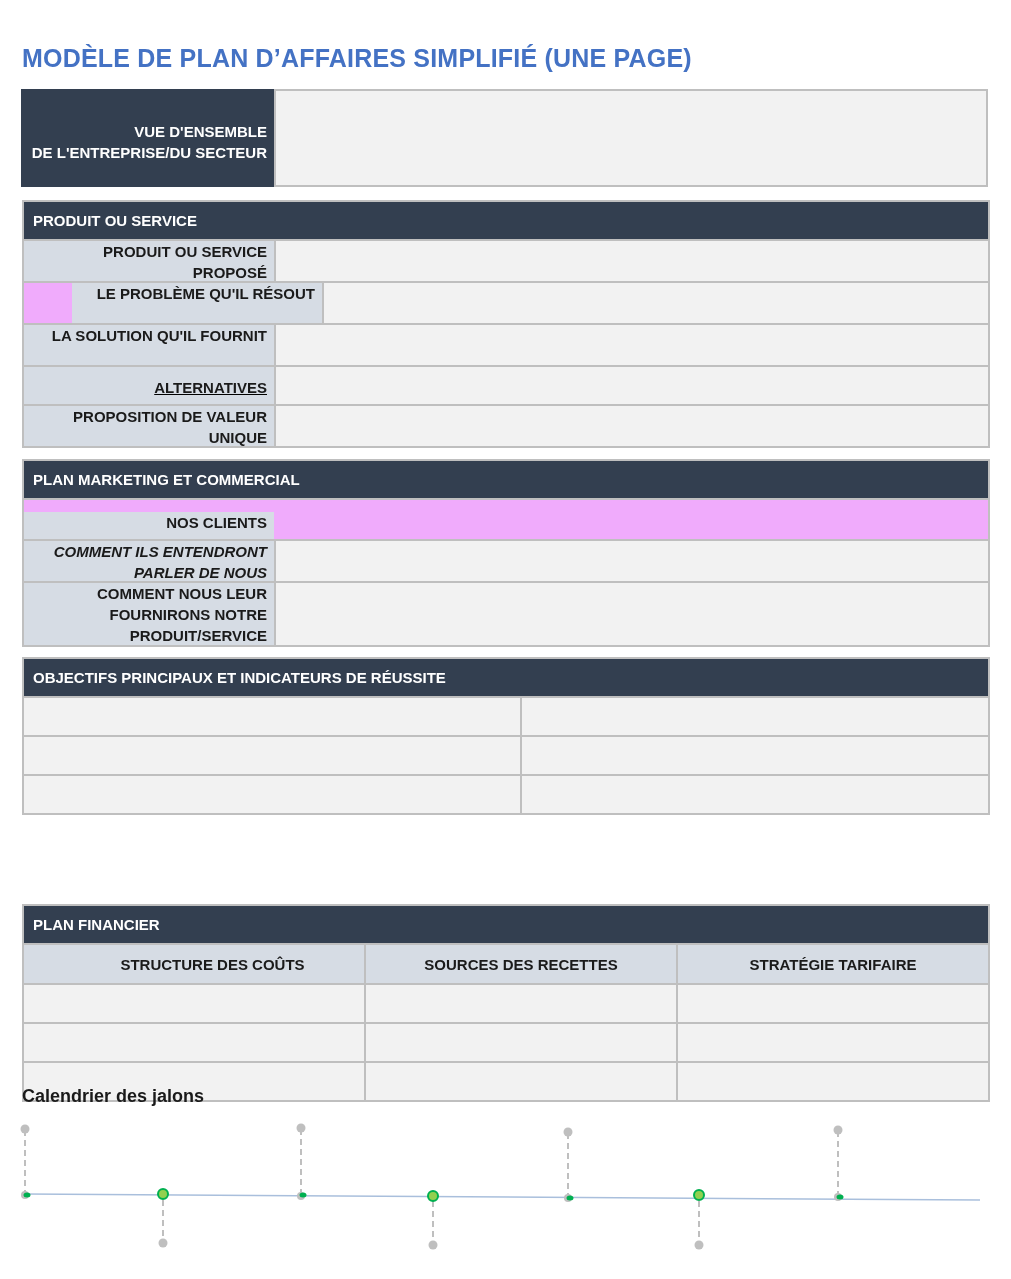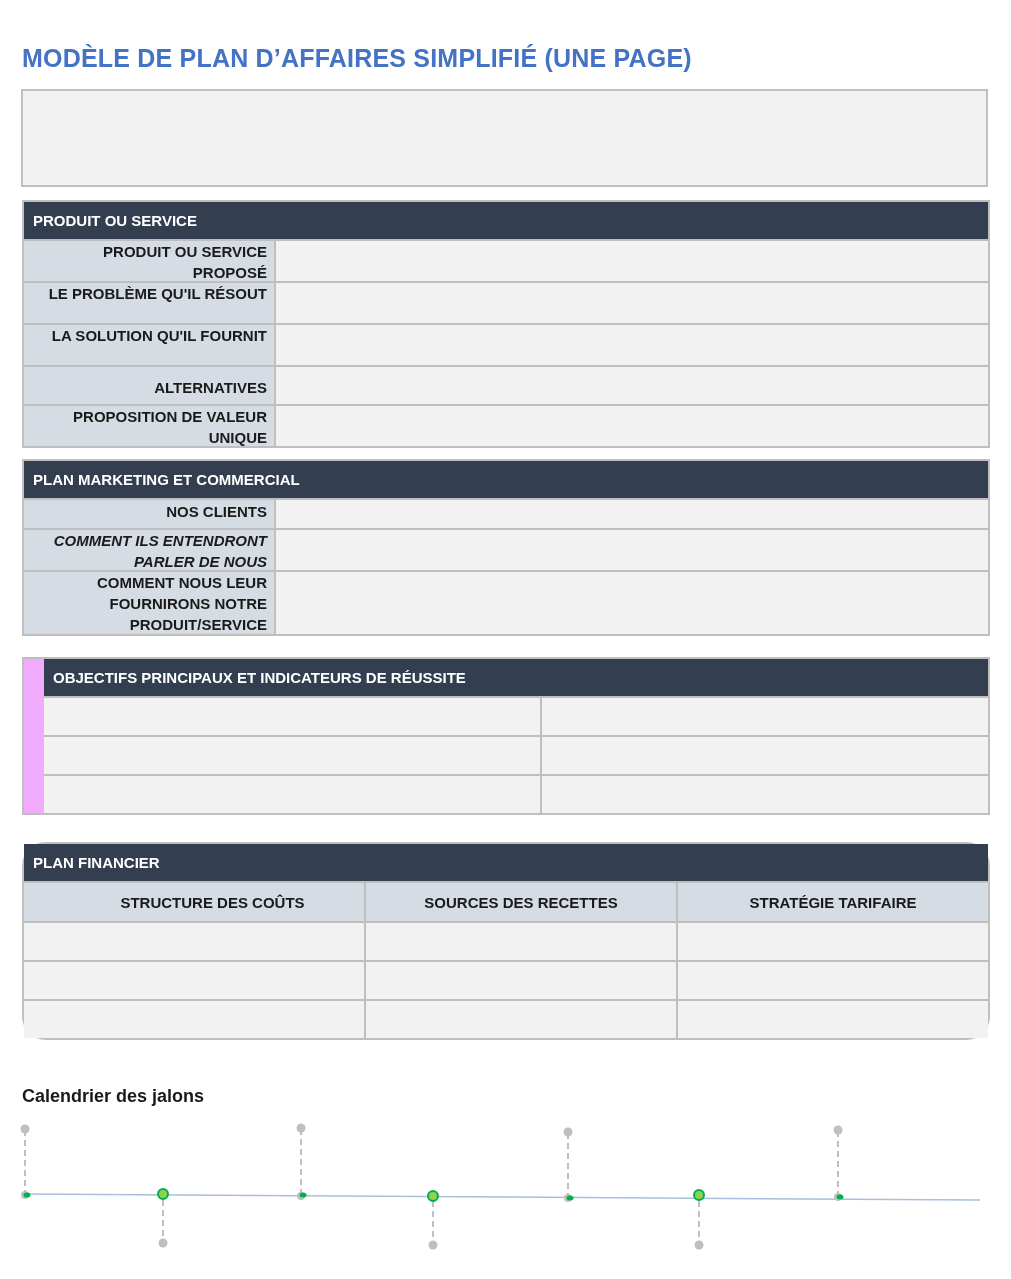--- a/index.html
+++ b/index.html
@@ -35,62 +35,66 @@
 
     .timeline-title { position: absolute; left: 22px; top: 1086px; font-size: 18px; font-weight: bold; color: #1a1a1a; }
     .timeline { position: absolute; left: 0; top: 1110px; width: 1011px; height: 169px; }
   </style>
 </head>
 <body>
 
 <div class="title">MODÈLE DE PLAN D’AFFAIRES SIMPLIFIÉ (UNE PAGE)</div>
 
 <div class="overview">
+  <div class="lbl">
+    <span>VUE D'ENSEMBLE</span>
+    <span>DE L'ENTREPRISE/DU SECTEUR</span>
+  </div>
   <div class="val"></div>
 </div>
 
 <div class="section" style="top:200px;">
   <div class="sec-head">PRODUIT OU SERVICE</div>
   <div class="row" style="height:42px;">
     <div class="rlbl">
       <span>PRODUIT OU SERVICE</span>
       <span>PROPOSÉ</span>
     </div>
     <div class="rval"></div>
   </div>
-  <div class="row" style="height:42px;">
+  <div class="row" style="height:42px;padding-left:48px;">
     <div class="rlbl">
       <span>LE PROBLÈME QU'IL RÉSOUT</span>
     </div>
     <div class="rval"></div>
   </div>
   <div class="row" style="height:42px;">
     <div class="rlbl">
       <span>LA SOLUTION QU'IL FOURNIT</span>
     </div>
     <div class="rval"></div>
   </div>
-  <div class="row" style="height:39px;">
+  <div class="row" style="height:39px;text-decoration:underline;">
     <div class="rlbl bottom" style="padding-bottom:6px;">
       <span>ALTERNATIVES</span>
     </div>
     <div class="rval"></div>
   </div>
   <div class="row" style="height:42px;">
     <div class="rlbl">
       <span>PROPOSITION DE VALEUR</span>
       <span>UNIQUE</span>
     </div>
     <div class="rval"></div>
   </div>
 </div>
 
 <div class="section" style="top:459px;">
   <div class="sec-head">PLAN MARKETING ET COMMERCIAL</div>
-  <div class="row" style="height:30px;">
+  <div class="row" style="height:41px;align-items:flex-end;">
     <div class="rlbl bottom" style="padding-bottom:6px;">
       <span>NOS CLIENTS</span>
     </div>
     <div class="rval"></div>
   </div>
   <div class="row" style="height:42px;font-style:italic;">
     <div class="rlbl">
       <span>COMMENT ILS ENTENDRONT</span>
       <span>PARLER DE NOUS</span>
     </div>
@@ -99,37 +103,37 @@
   <div class="row" style="height:64px;">
     <div class="rlbl">
       <span>COMMENT NOUS LEUR</span>
       <span>FOURNIRONS NOTRE</span>
       <span>PRODUIT/SERVICE</span>
     </div>
     <div class="rval"></div>
   </div>
 </div>
 
-<div class="section" style="top:657px;padding-left:20px;">
+<div class="section" style="top:657px;">
   <div class="sec-head">OBJECTIFS PRINCIPAUX ET INDICATEURS DE RÉUSSITE</div>
   <div class="grid-row" style="height:39px;">
     <div class="cell" style="width:496px;"></div>
     <div class="cell" style="flex:1;"></div>
   </div>
   <div class="grid-row" style="height:39px;">
     <div class="cell" style="width:496px;"></div>
     <div class="cell" style="flex:1;"></div>
   </div>
   <div class="grid-row" style="height:39px;">
     <div class="cell" style="width:496px;"></div>
     <div class="cell" style="flex:1;"></div>
   </div>
 </div>
 
-<div class="section" style="top:842px;border-radius:24px;">
+<div class="section" style="top:904px;">
   <div class="sec-head">PLAN FINANCIER</div>
   <div class="grid-row head" style="height:40px;">
     <div class="cell" style="width:340px;padding-left:37px;">STRUCTURE DES COÛTS</div>
     <div class="cell" style="width:312px;">SOURCES DES RECETTES</div>
     <div class="cell" style="flex:1;">STRATÉGIE TARIFAIRE</div>
   </div>
   <div class="grid-row" style="height:39px;">
     <div class="cell" style="width:340px;"></div>
     <div class="cell" style="width:312px;"></div>
     <div class="cell" style="flex:1;"></div>

